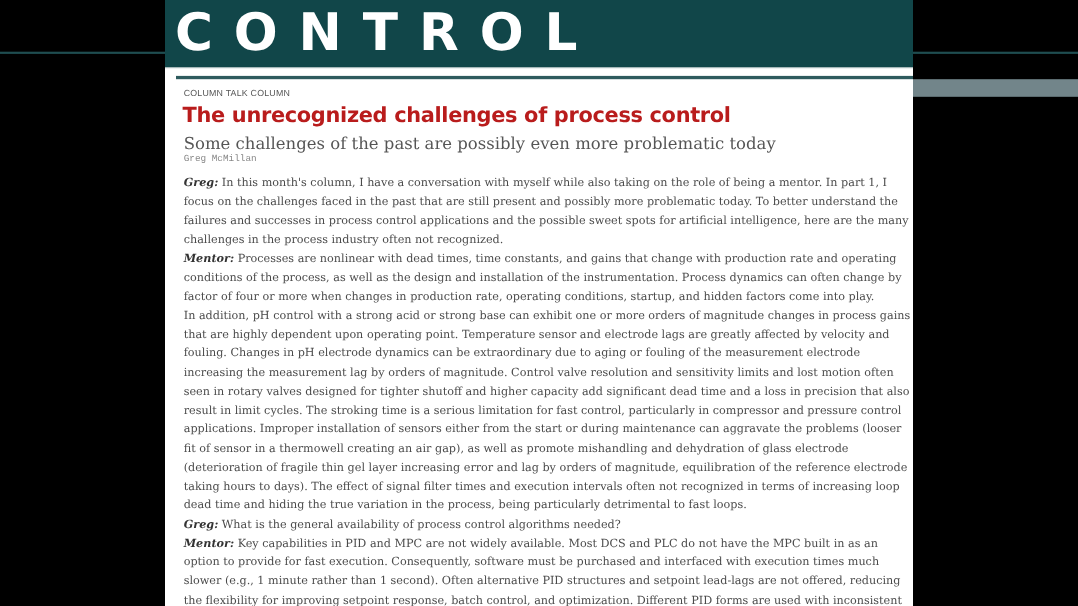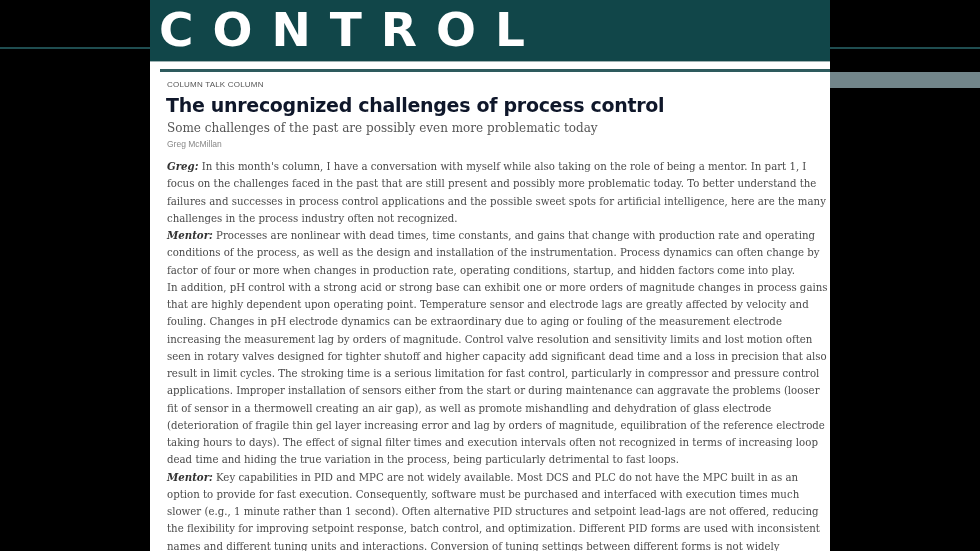--- a/index.html
+++ b/index.html
@@ -38,30 +38,30 @@
       position: absolute; left: 10px; top: 69px; width: 670px; height: 3px; background: #2e5b5e;
     }
     .eyebrow {
       position: absolute; left: 17px; top: 80px;
       font-family: "Liberation Sans", sans-serif; font-size: 8px;
       color: #555; letter-spacing: 0.2px;
     }
     .title {
       position: absolute; left: 16px; top: 92px; margin: 0;
       font-family: "DejaVu Sans", sans-serif; font-weight: bold;
-      font-size: 19px; line-height: 26px; color: #0f172a;
+      font-size: 19px; line-height: 26px; color: #b91c1c;
       letter-spacing: -0.3px;
     }
     .subtitle {
       position: absolute; left: 17px; top: 121px;
-      font-family: "DejaVu Serif", serif; font-size: 12px; color: #555;
+      font-family: "DejaVu Serif", serif; font-size: 15px; color: #555;
     }
     .author {
       position: absolute; left: 17px; top: 139px;
-      font-family: Liberation Sans, sans-serif; font-size: 8.5px; color: #888;
+      font-family: Liberation Mono, monospace; font-size: 8.5px; color: #888;
     }
     .body {
       position: absolute; left: 17px; top: 158px; width: 665px;
       font-family: "DejaVu Serif", serif; font-size: 10.2px;
       line-height: 17.25px; color: #4a4a4a;
     }
     .body p { margin: 0; }
     .speaker { font-weight: bold; color: #333; font-style: italic; }
   </style>
 </head>
@@ -80,15 +80,16 @@
 
   <div class="eyebrow">COLUMN TALK COLUMN</div>
   <h1 class="title">The unrecognized challenges of process control</h1>
   <div class="subtitle">Some challenges of the past are possibly even more problematic today</div>
   <div class="author">Greg McMillan</div>
 
   <div class="body">
     <p><span class="speaker">Greg:</span><span> In this month's column, I have a conversation with myself while also taking on the role of being a mentor. In part 1, I focus on the challenges faced in the past that are still present and possibly more problematic today. To better understand the failures and successes in process control applications and the possible sweet spots for artificial intelligence, here are the many challenges in the process industry often not recognized.</span></p>
     <p><span class="speaker">Mentor:</span><span> Processes are nonlinear with dead times, time constants, and gains that change with production rate and operating conditions of the process, as well as the design and installation of the instrumentation. Process dynamics can often change by factor of four or more when changes in production rate, operating conditions, startup, and hidden factors come into play.</span></p>
     <p><span class="speaker"></span><span>In addition, pH control with a strong acid or strong base can exhibit one or more orders of magnitude changes in process gains that are highly dependent upon operating point. Temperature sensor and electrode lags are greatly affected by velocity and fouling. Changes in pH electrode dynamics can be extraordinary due to aging or fouling of the measurement electrode increasing the measurement lag by orders of magnitude. Control valve resolution and sensitivity limits and lost motion often seen in rotary valves designed for tighter shutoff and higher capacity add significant dead time and a loss in precision that also result in limit cycles. The stroking time is a serious limitation for fast control, particularly in compressor and pressure control applications. Improper installation of sensors either from the start or during maintenance can aggravate the problems (looser fit of sensor in a thermowell creating an air gap), as well as promote mishandling and dehydration of glass electrode (deterioration of fragile thin gel layer increasing error and lag by orders of magnitude, equilibration of the reference electrode taking hours to days). The effect of signal filter times and execution intervals often not recognized in terms of increasing loop dead time and hiding the true variation in the process, being particularly detrimental to fast loops.</span></p>
+    <p><span class="speaker">Greg:</span><span> What is the general availability of process control algorithms needed?</span></p>
     <p><span class="speaker">Mentor:</span><span> Key capabilities in PID and MPC are not widely available. Most DCS and PLC do not have the MPC built in as an option to provide for fast execution. Consequently, software must be purchased and interfaced with execution times much slower (e.g., 1 minute rather than 1 second). Often alternative PID structures and setpoint lead-lags are not offered, reducing the flexibility for improving setpoint response, batch control, and optimization. Different PID forms are used with inconsistent names and different tuning units and interactions. Conversion of tuning settings between different forms is not widely available.</span></p>
   </div>
 </div>
 
 </body></html>

